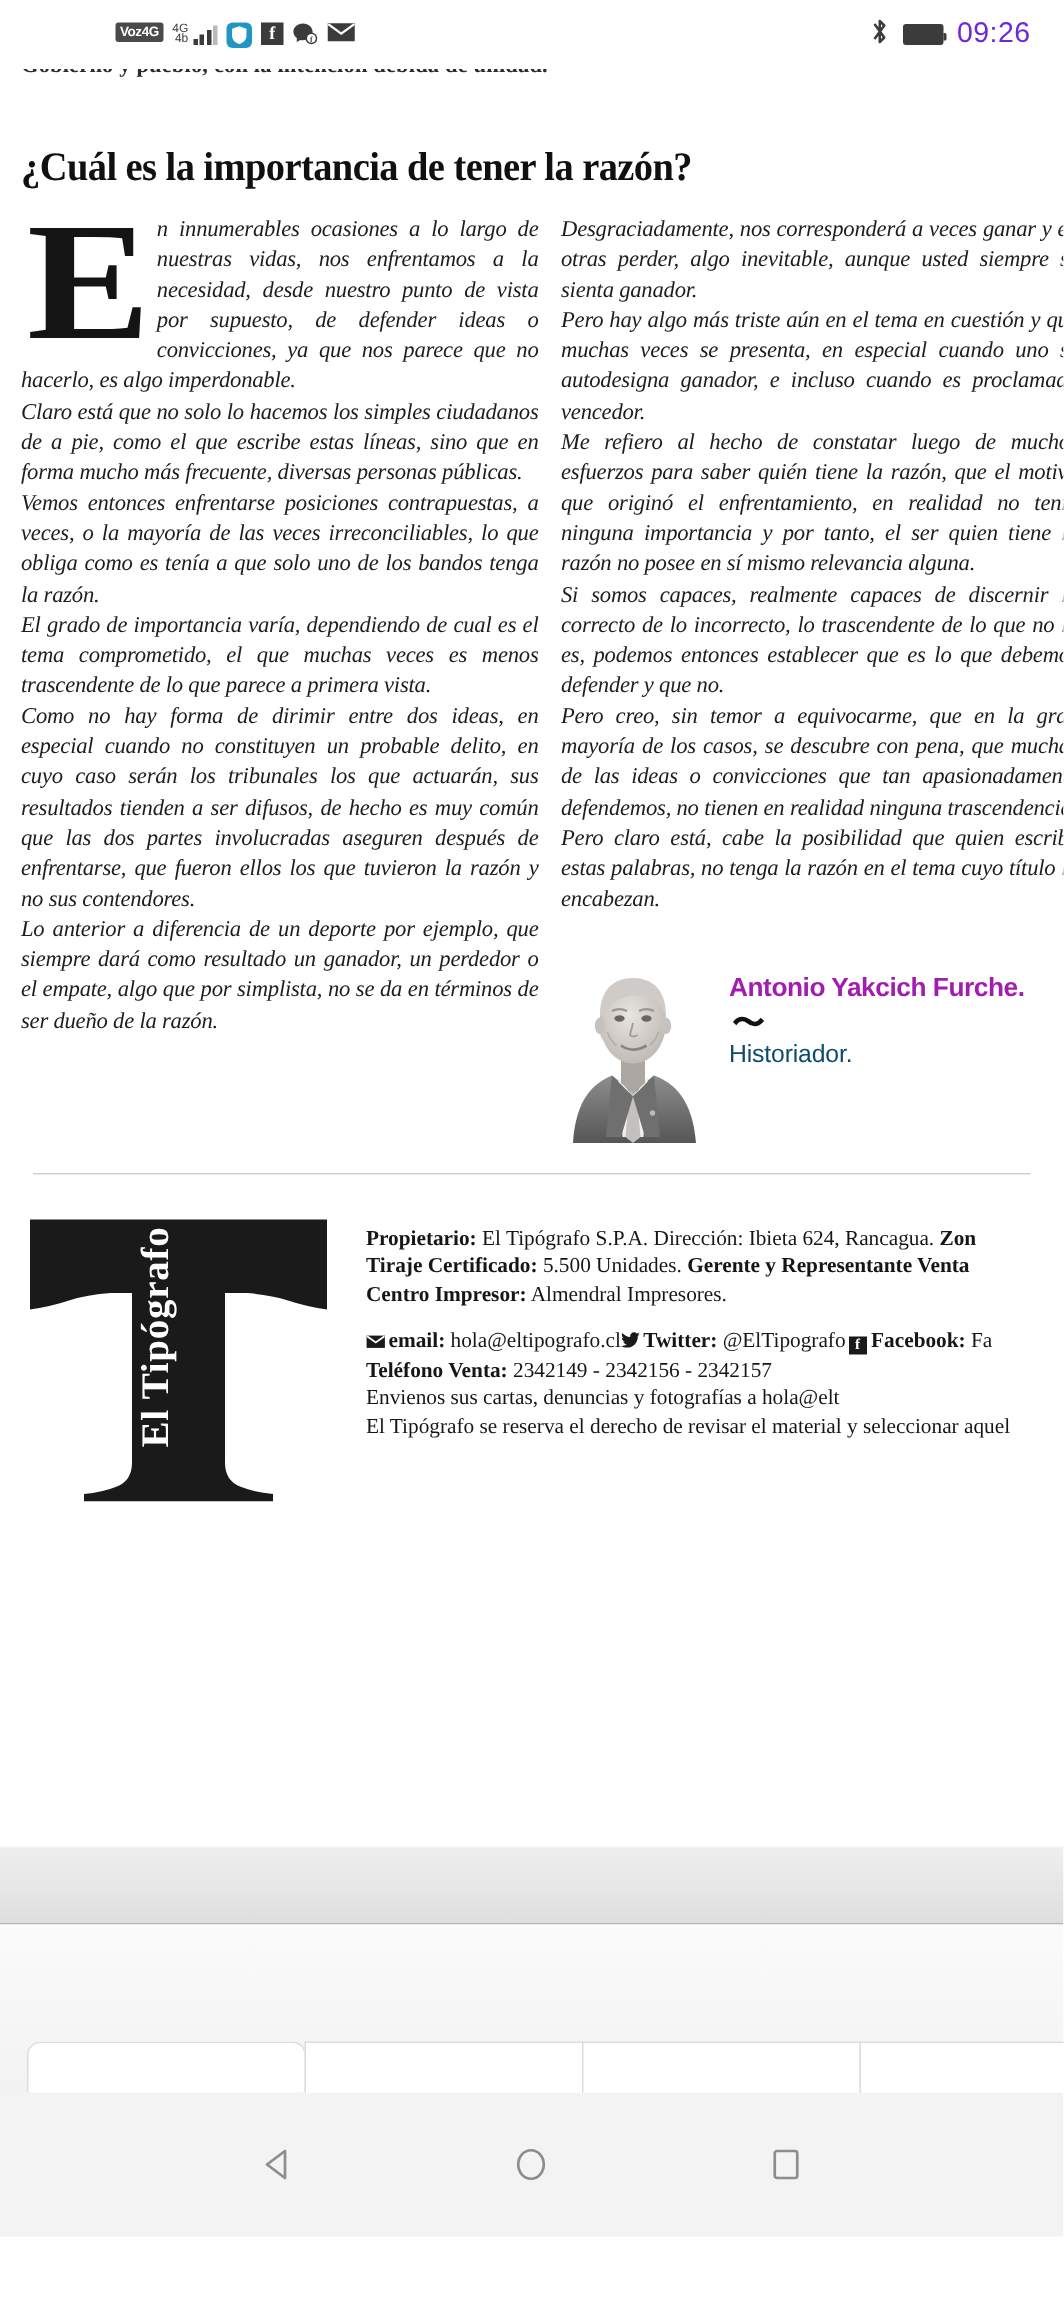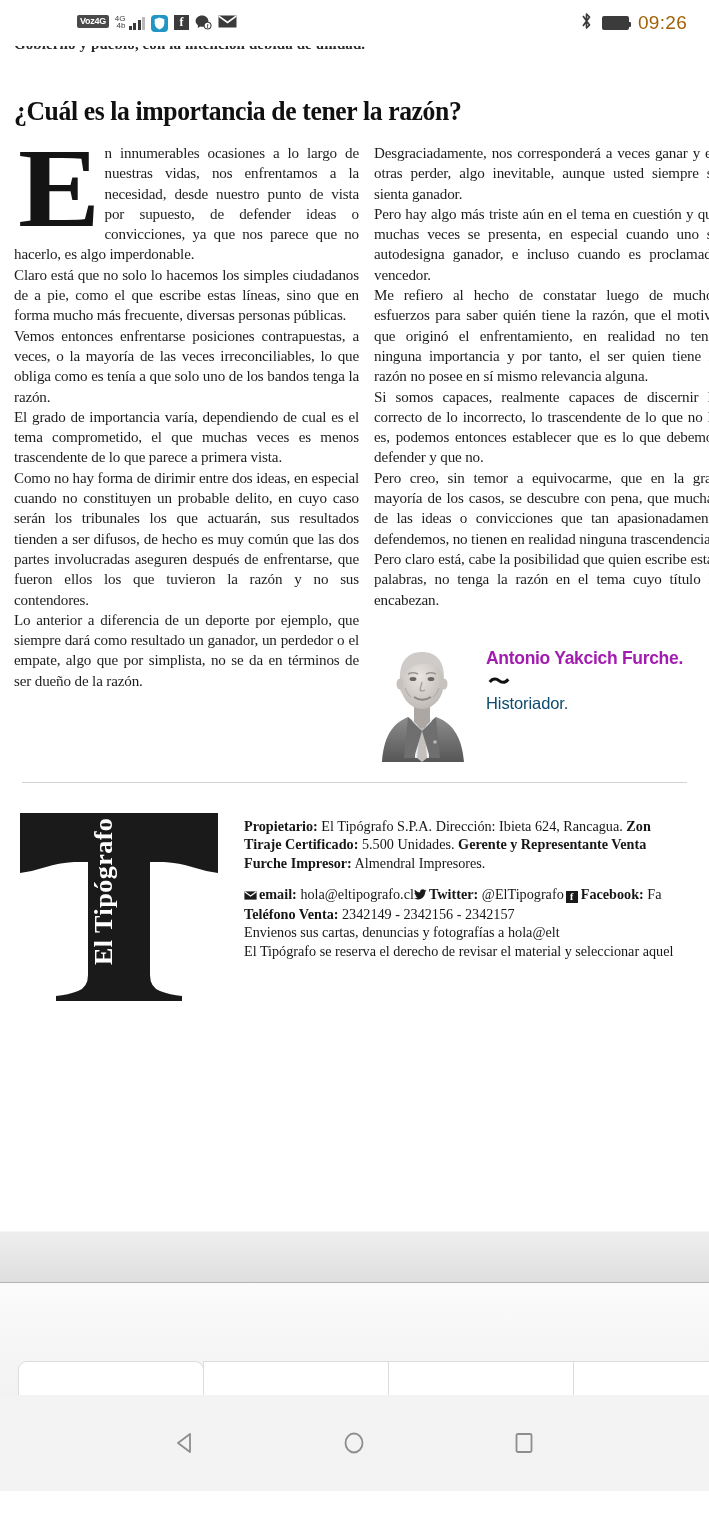--- a/index.html
+++ b/index.html
@@ -88,21 +88,21 @@
     background: #3b3b3b;
   }
   .battery::after {
     content:"";
     position:absolute; right:-4px; top:4px;
     width:2px; height:5px; background:#3b3b3b;
     border-radius: 0 1px 1px 0;
   }
   .clock {
     font-size: 19px;
-    color: #a16207;
+    color: #6d28d9;
     font-family: "Liberation Sans", sans-serif;
     letter-spacing: 0.3px;
   }
 
   
   .page {
     padding: 0 14px;
     position: relative;
     height: 1145px;
     overflow: hidden;
@@ -146,21 +146,21 @@
   .body-text {
     font-family: "Liberation Serif", serif;
     font-size: 15.1px;
     line-height: 20.3px;
     color: #1d1d1d;
     text-align: justify;
     letter-spacing: -0.15px;
     -webkit-hyphens: none;
     hyphens: none;
   }
-  .body-text p { margin: 0; }
+  .body-text p { margin: 0; font-style: italic; }
 
   .dropcap {
     float: left;
     font-family: "Liberation Serif", serif;
     font-weight: bold;
     font-size: 112px;
     line-height: 0.78;
     margin: 2px 12px 0 4px;
     color: #141414;
     transform: scaleX(1.1);
@@ -462,21 +462,21 @@
         <b>Propietario:</b>
         <span>El Tipógrafo S.P.A. Dirección: Ibieta 624, Rancagua.</span>
         <b>Zon</b>
       </div>
       <div class="footer-group">
         <b>Tiraje Certificado:</b>
         <span>5.500 Unidades.</span>
         <b>Gerente y Representante Venta</b>
       </div>
       <div class="footer-group">
-        <b>Furche Impresor:</b>
+        <b>Centro Impresor:</b>
         <span>Almendral Impresores.</span>
       </div>
 
       <div class="footer-gap"></div>
 
       <div class="footer-group">
         <span class="inline-ico">
           <svg width="13" height="9" viewBox="0 0 13 9">
             <rect x="0.4" y="0.4" width="12.2" height="8.2" fill="#1a1a1a"></rect>
             <path d="M0.7 0.8 L6.5 5 L12.3 0.8" stroke="#ffffff" stroke-width="1.2" fill="none"></path>

